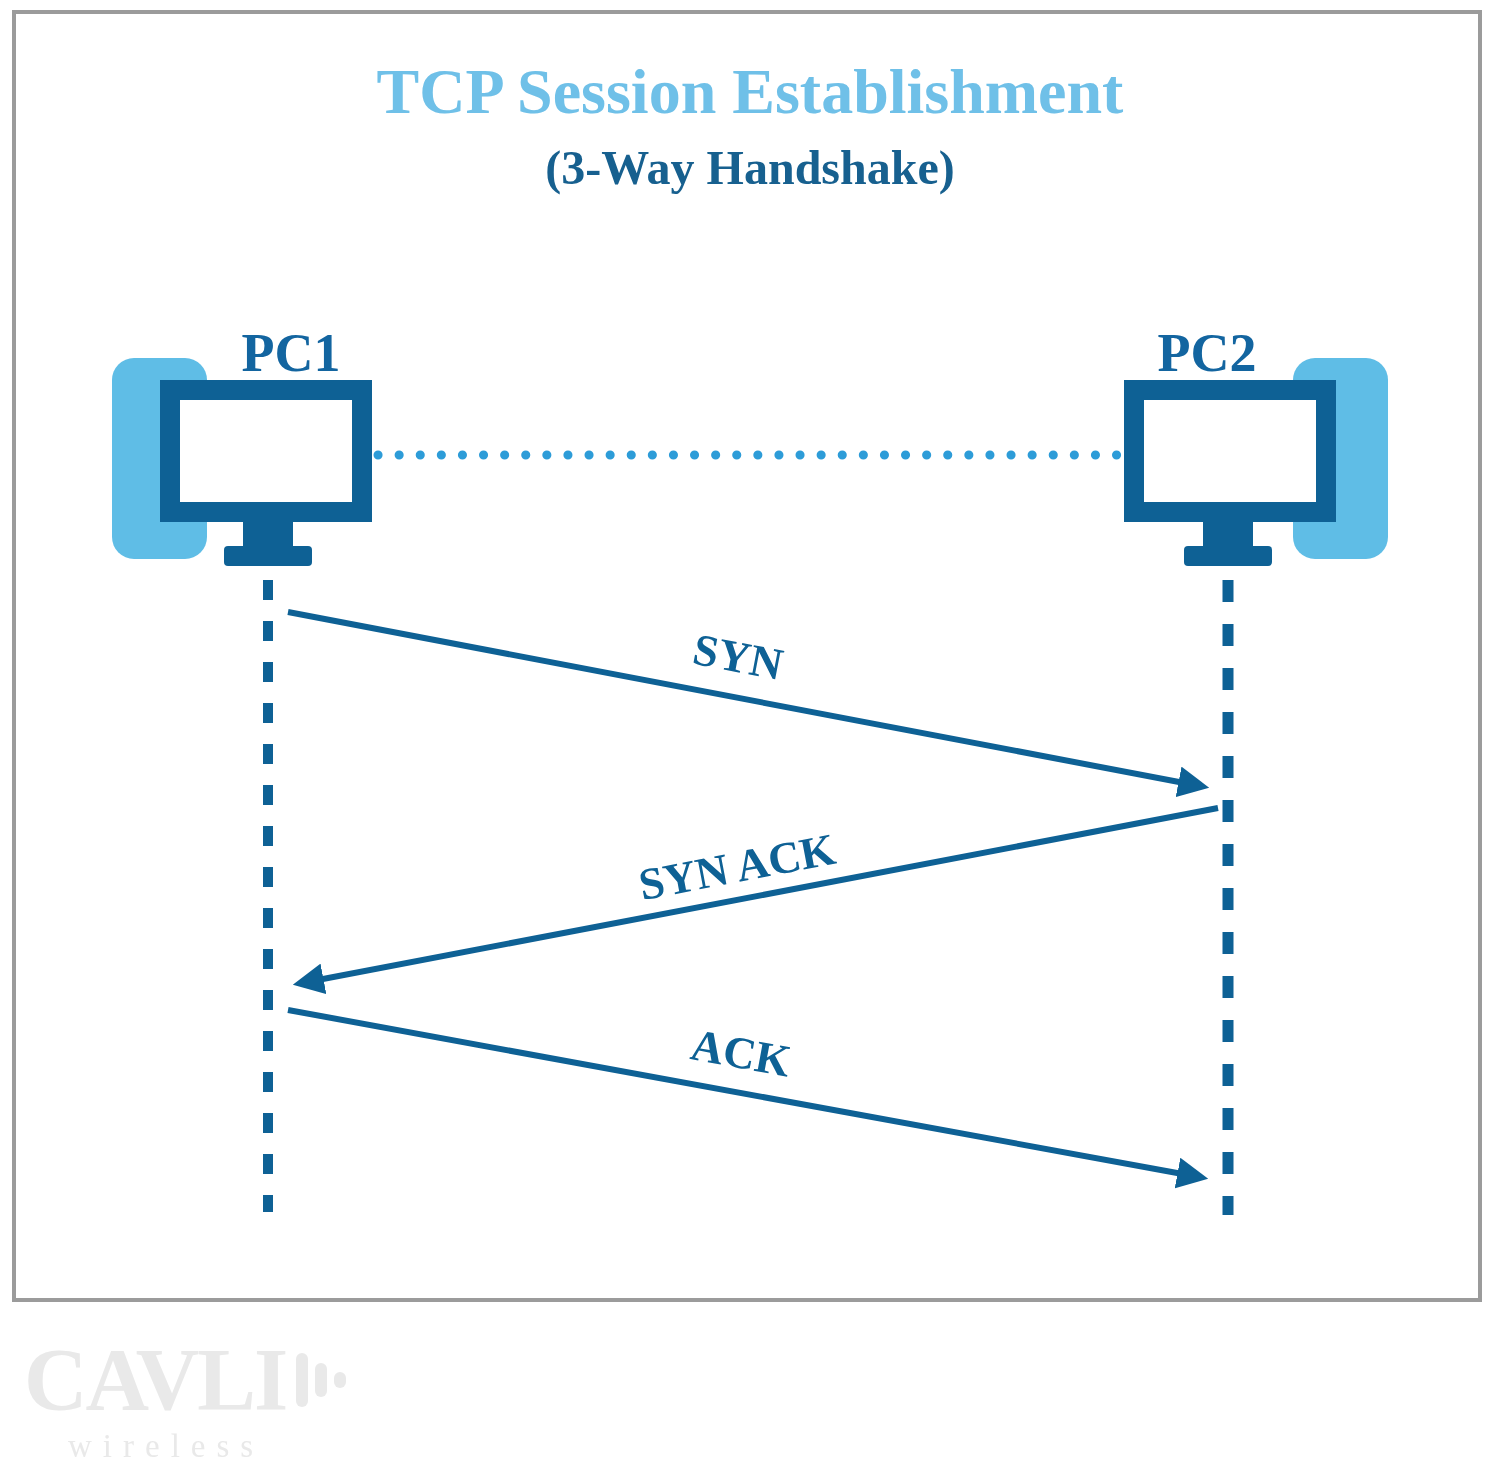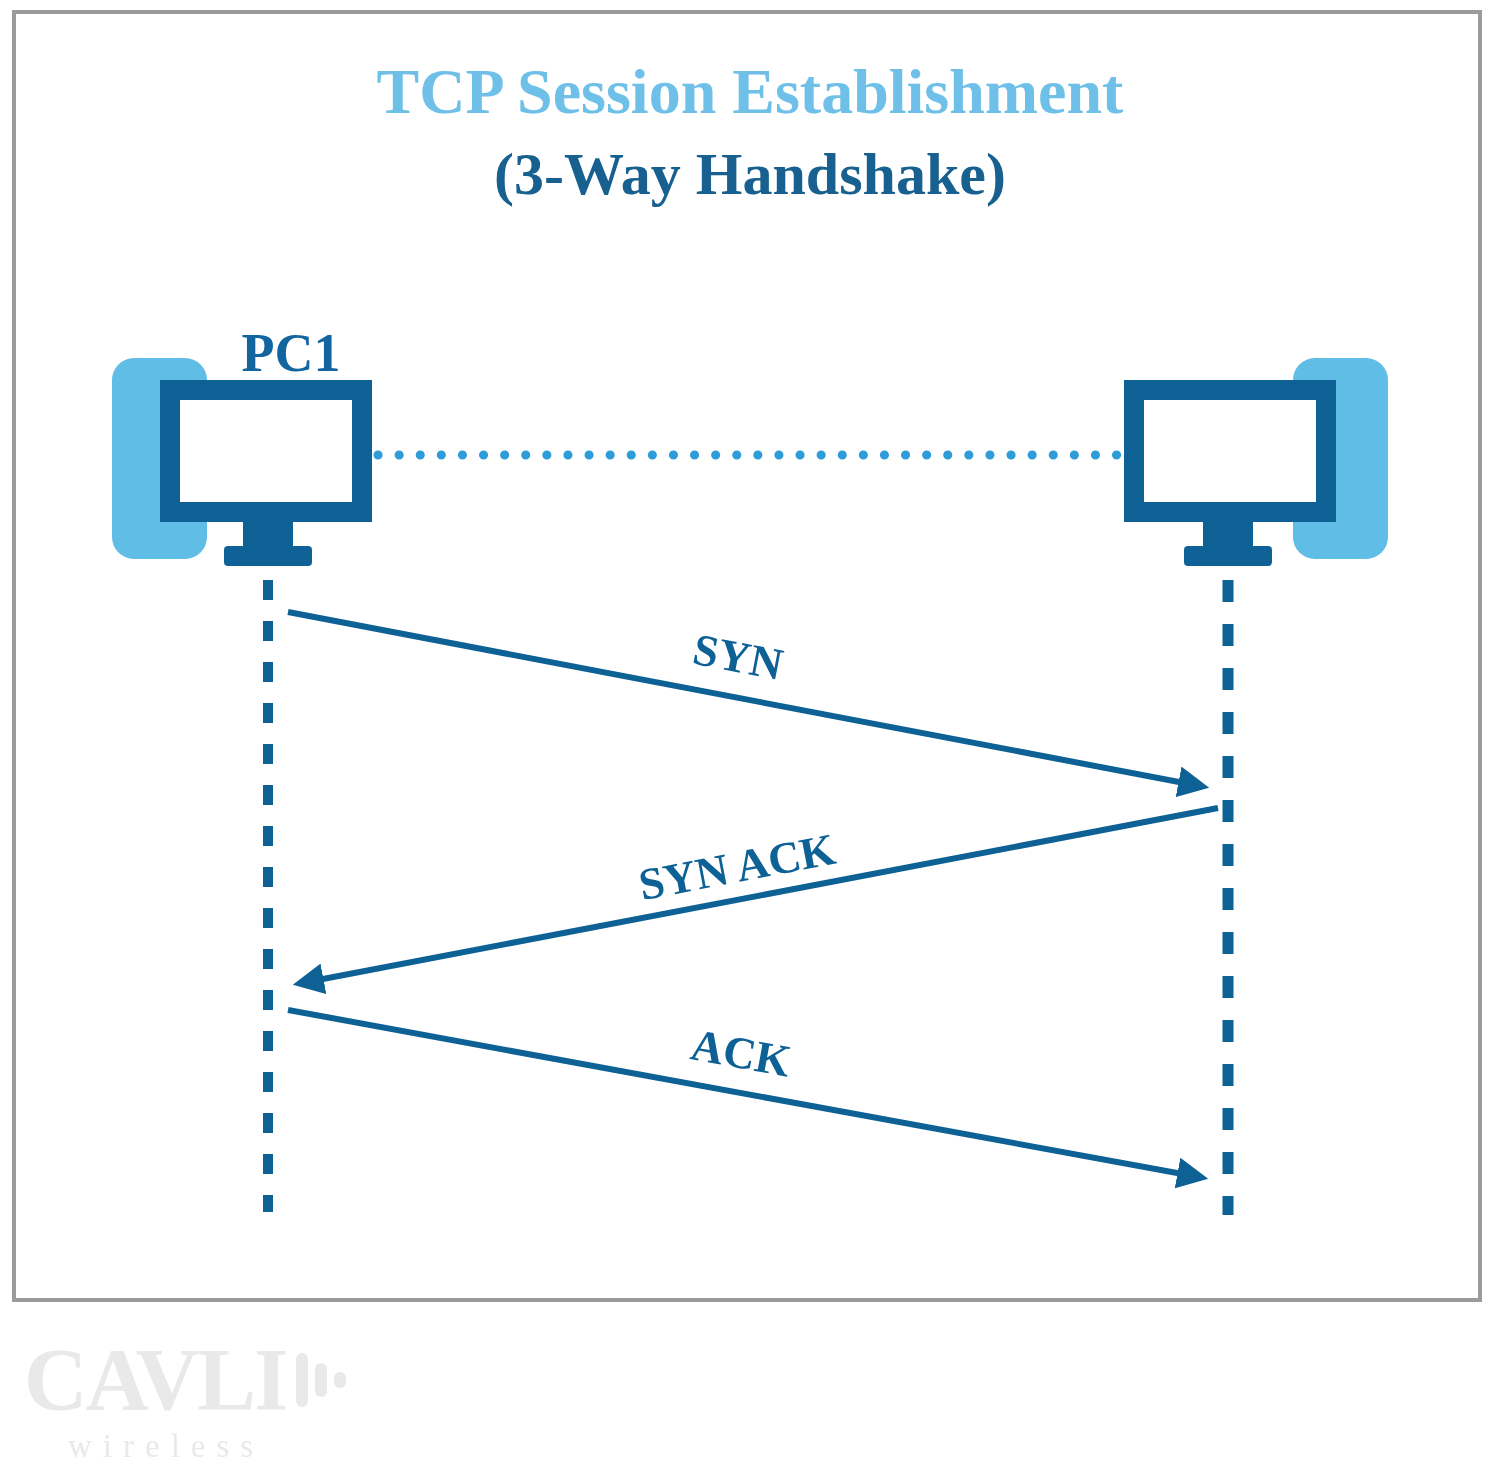--- a/index.html
+++ b/index.html
@@ -10,21 +10,21 @@
   .frame{
     position:absolute;left:12px;top:10px;width:1470px;height:1292px;
     border:4px solid #9b9b9b;background:#ffffff;box-sizing:border-box;
   }
   .title{
     position:absolute;left:0;top:55px;width:1500px;text-align:center;
     font-size:64px;font-weight:600;color:#6fc0e8;letter-spacing:0px;
   }
   .subtitle{
     position:absolute;left:0;top:140px;width:1500px;text-align:center;
-    font-size:60px;font-weight:700;color:#17608f;
+    font-size:48px;font-weight:700;color:#17608f;
   }
   .pc-label{
     position:absolute;top:322px;width:200px;text-align:center;
     font-size:54px;font-weight:700;color:#1365a0;
   }
   .pc-label.pc1{left:191px;}
   .pc-label.pc2{left:1107px;}
   .diagram-svg{position:absolute;left:0;top:0;}
   .msg{
     position:absolute;font-size:45px;font-weight:600;color:#0e6195;
@@ -53,20 +53,21 @@
 <body>
 
 <div class="canvas">
 
   <div class="frame"></div>
 
   <div class="title">TCP Session Establishment</div>
   <div class="subtitle">(3-Way Handshake)</div>
 
   <div class="pc-label pc1">PC1</div>
+  <div class="pc-label pc2">PC2</div>
 
   <svg class="diagram-svg" width="1500" height="1476" viewBox="0 0 1500 1476">
     <defs>
       <marker id="ah" viewBox="0 0 10 10" refX="7" refY="5" markerWidth="5.2" markerHeight="5.2" orient="auto">
         <path d="M0 0 L10 5 L0 10 z" fill="#0e6195"></path>
       </marker>
     </defs>
 
     <line x1="378" y1="455" x2="1120" y2="455" stroke="#2d9cd8" stroke-width="9" stroke-linecap="round" stroke-dasharray="0.1 21"></line>
 

